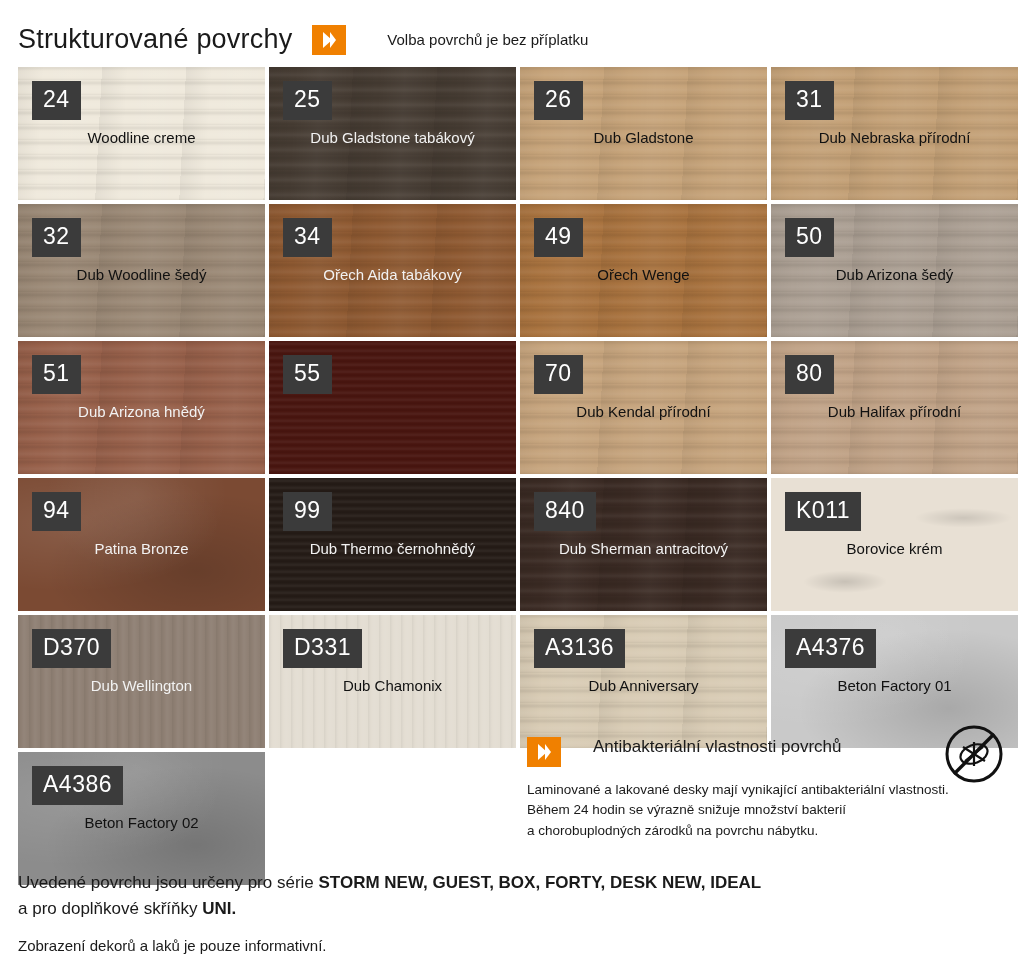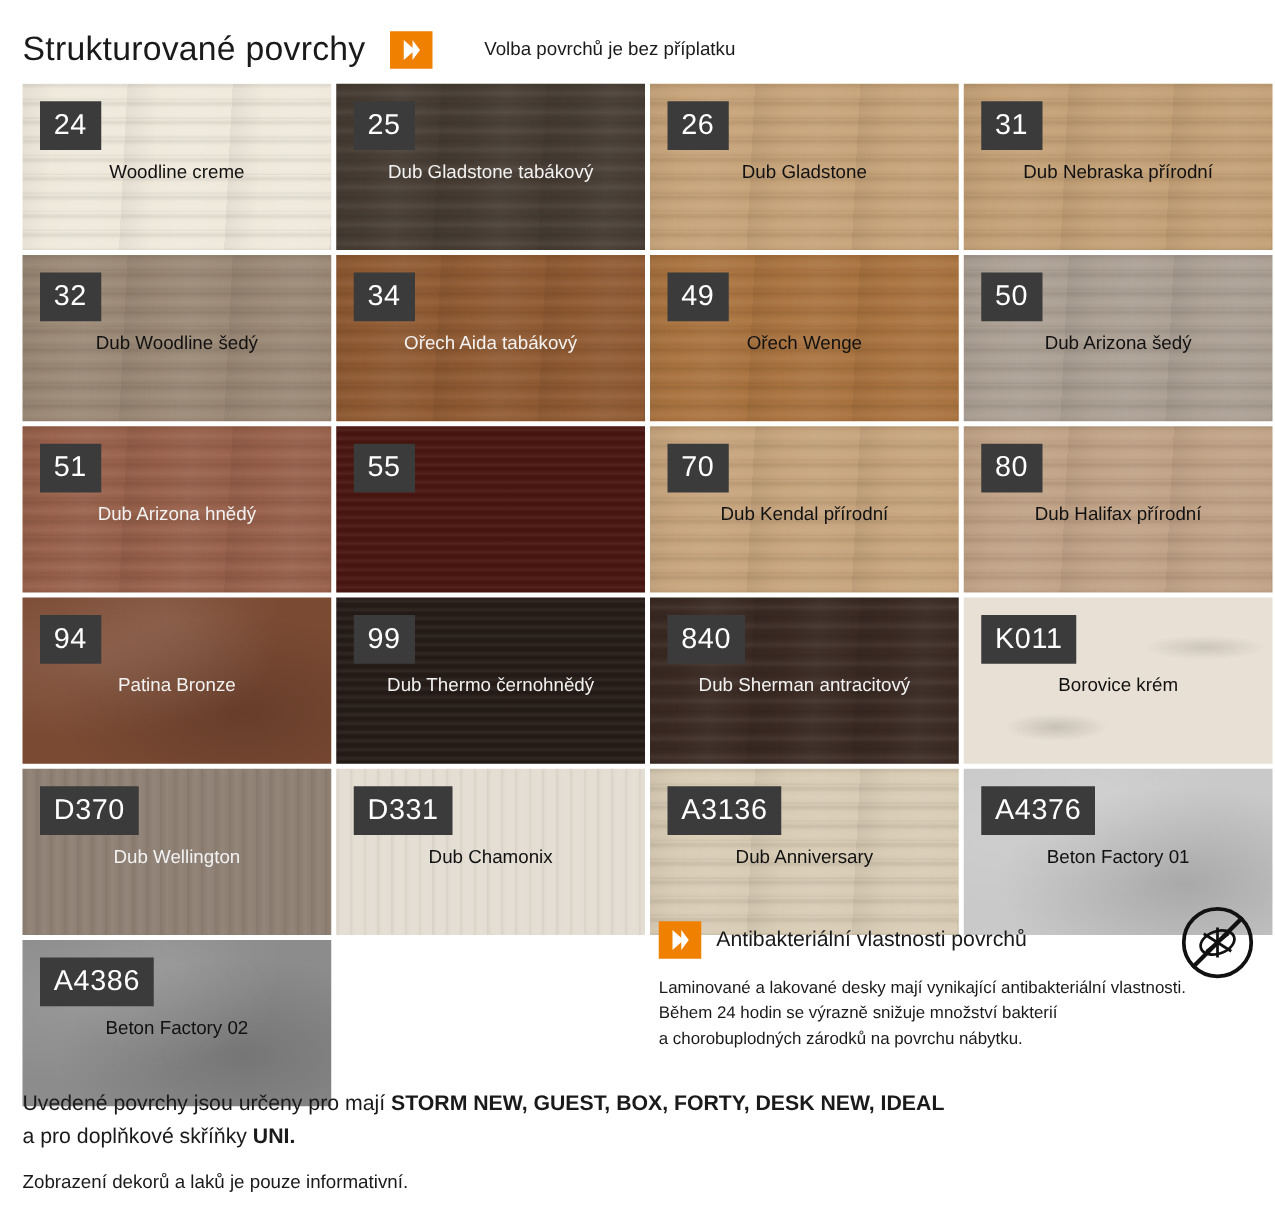--- a/index.html
+++ b/index.html
@@ -126,22 +126,22 @@
 
   
   .anti-block {
     position: absolute;
     left: 527px;
     top: 737px;
     width: 478px;
   }
   .anti-head {
     display: flex;
-    align-items: center;
-    gap: 12px;
+    align-items: flex-start;
+    gap: 32px;
   }
   .anti-title {
     font-size: 17px;
     color: #1a1a1a;
   }
   .anti-text {
     margin-top: 13px;
     font-size: 13.5px;
     line-height: 1.5;
     color: #1a1a1a;
@@ -320,21 +320,21 @@
           <line x1="22" y1="38" x2="40" y2="24"></line>
           <line x1="31" y1="19" x2="31" y2="43"></line>
         </g>
         <line x1="11" y1="51" x2="51" y2="11" stroke="#111111" stroke-width="3.4"></line>
       </svg>
     </div>
   </div>
 
   <div class="footer">
     <div class="footer-line1">
-      <span>Uvedené povrchy jsou určeny pro mají </span><b>STORM NEW, GUEST, BOX, FORTY, DESK NEW, IDEAL</b>
+      <span>Uvedené povrchu jsou určeny pro série </span><b>STORM NEW, GUEST, BOX, FORTY, DESK NEW, IDEAL</b>
     </div>
     <div class="footer-line1">
       <span>a pro doplňkové skříňky </span><b>UNI.</b>
     </div>
     <div class="footer-line2">Zobrazení dekorů a laků je pouze informativní.</div>
   </div>
 
 </div>
 
 </body></html>

